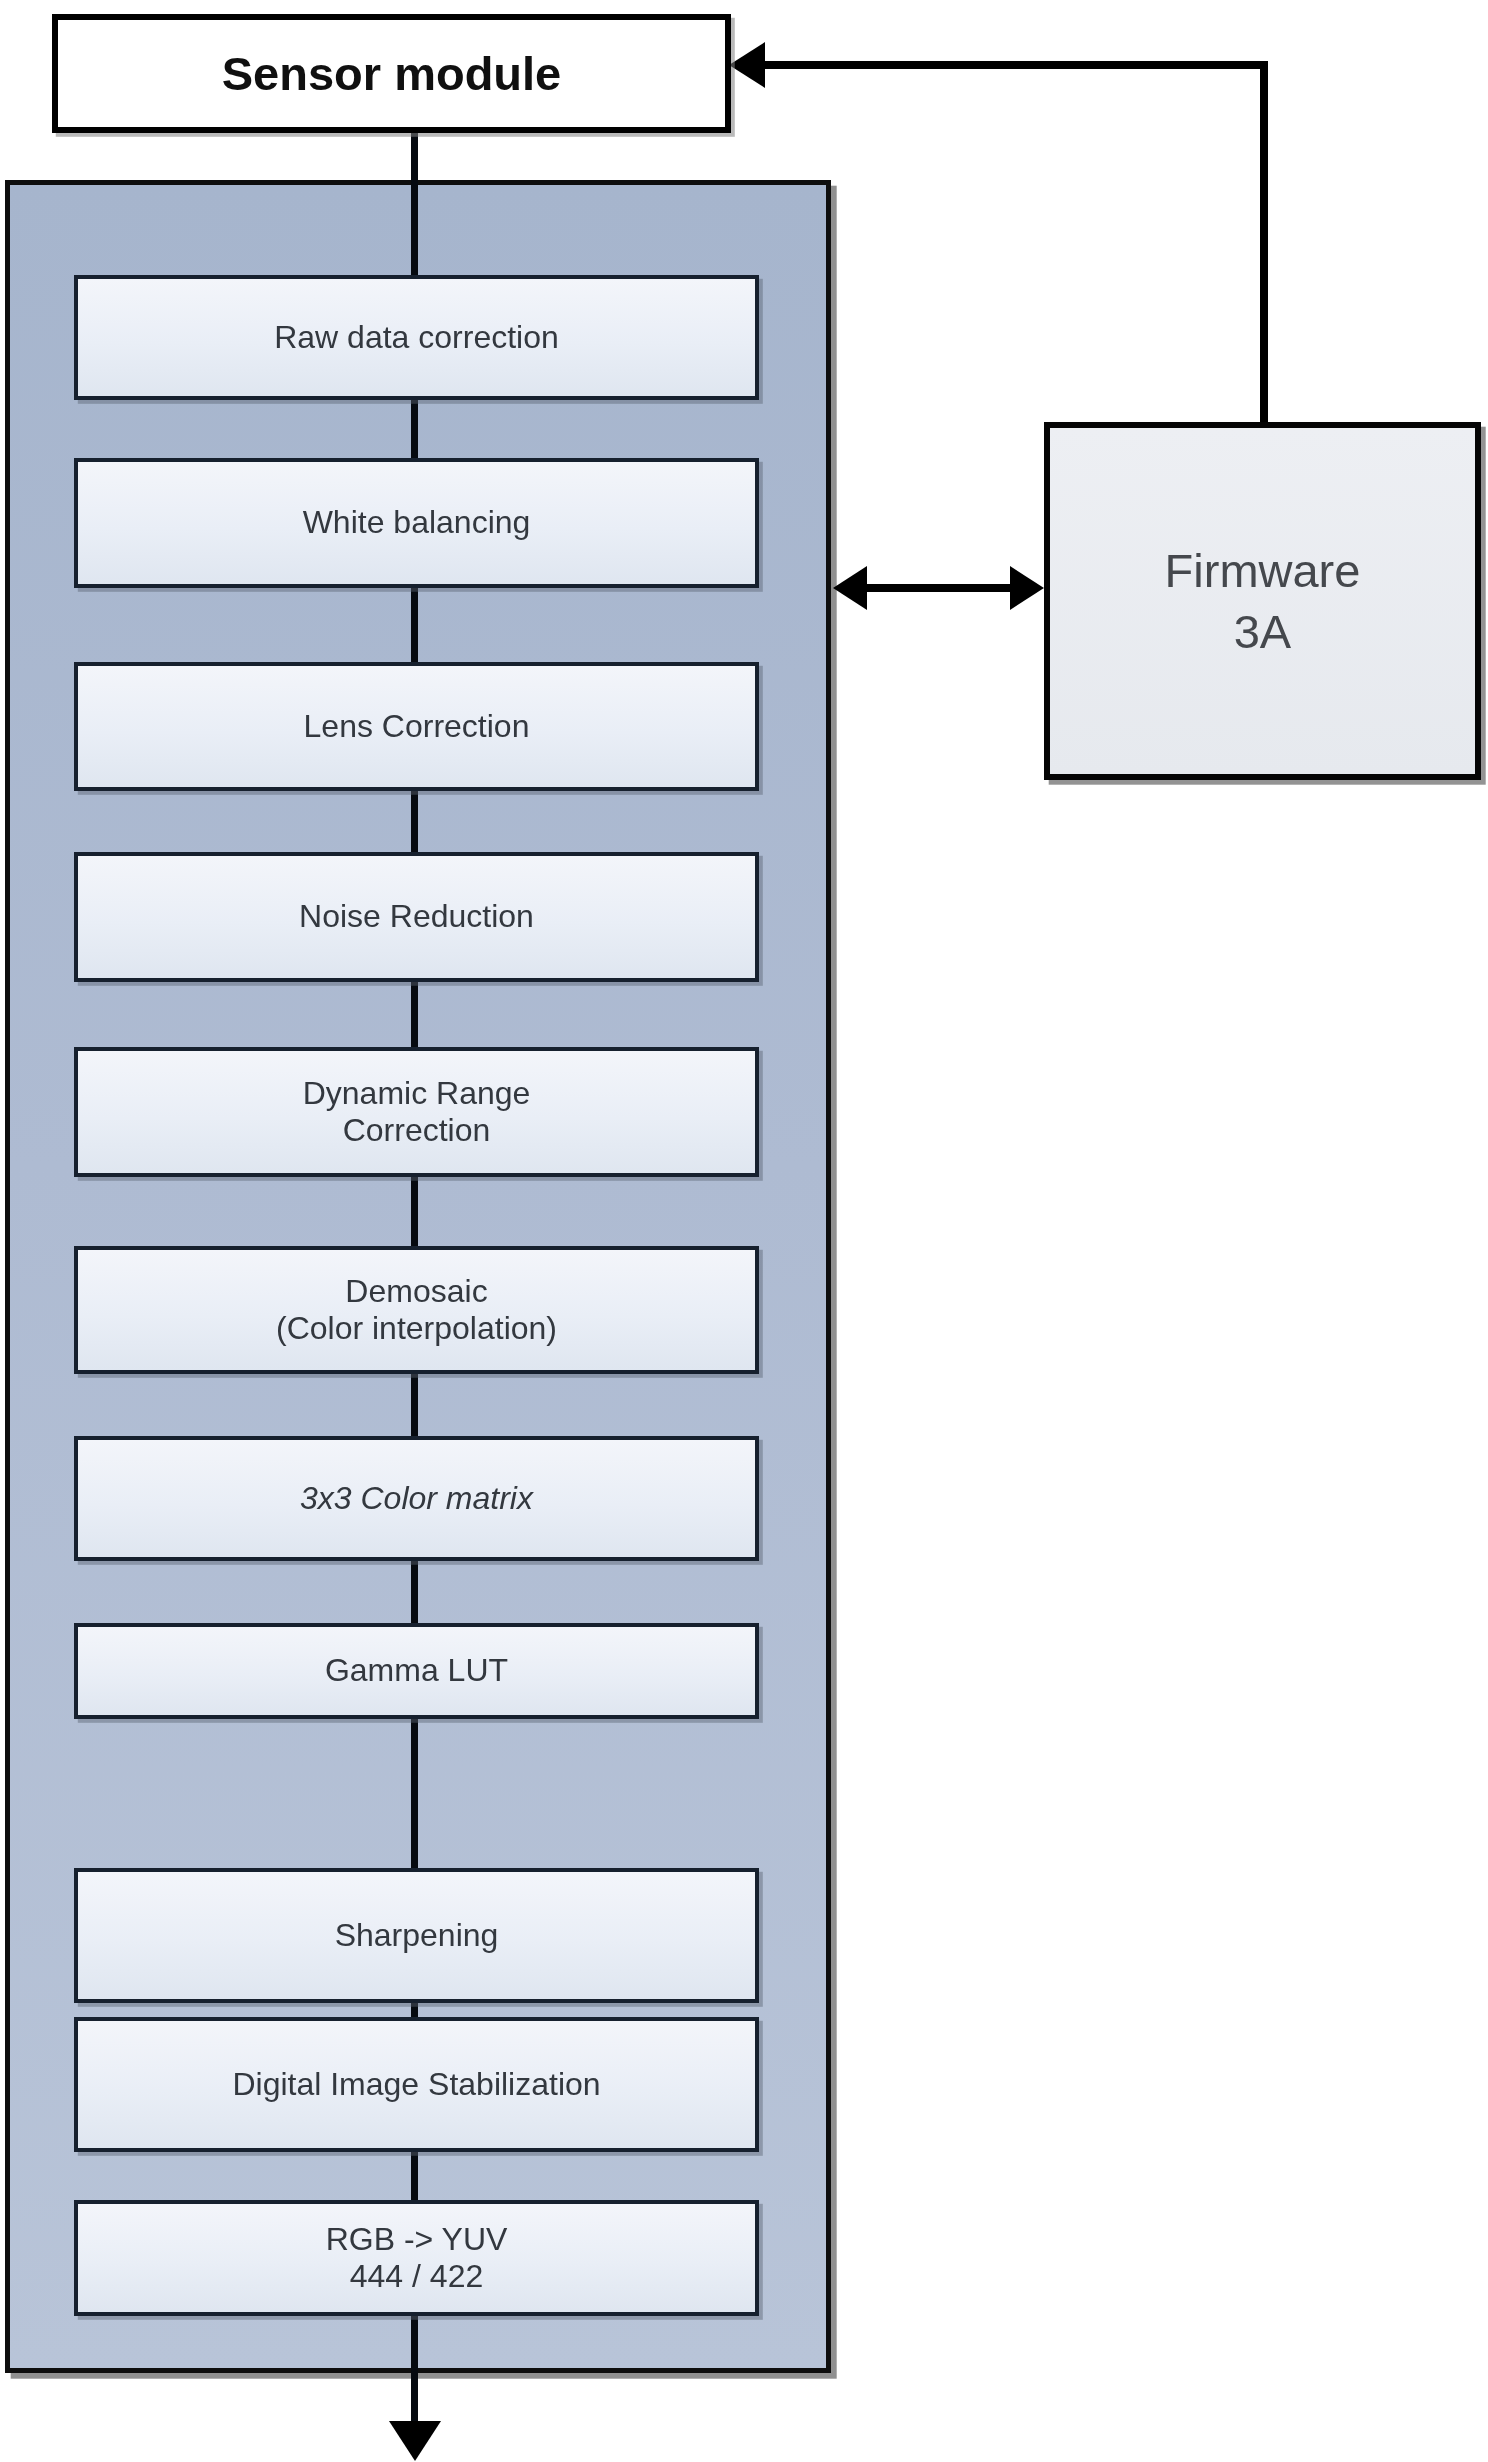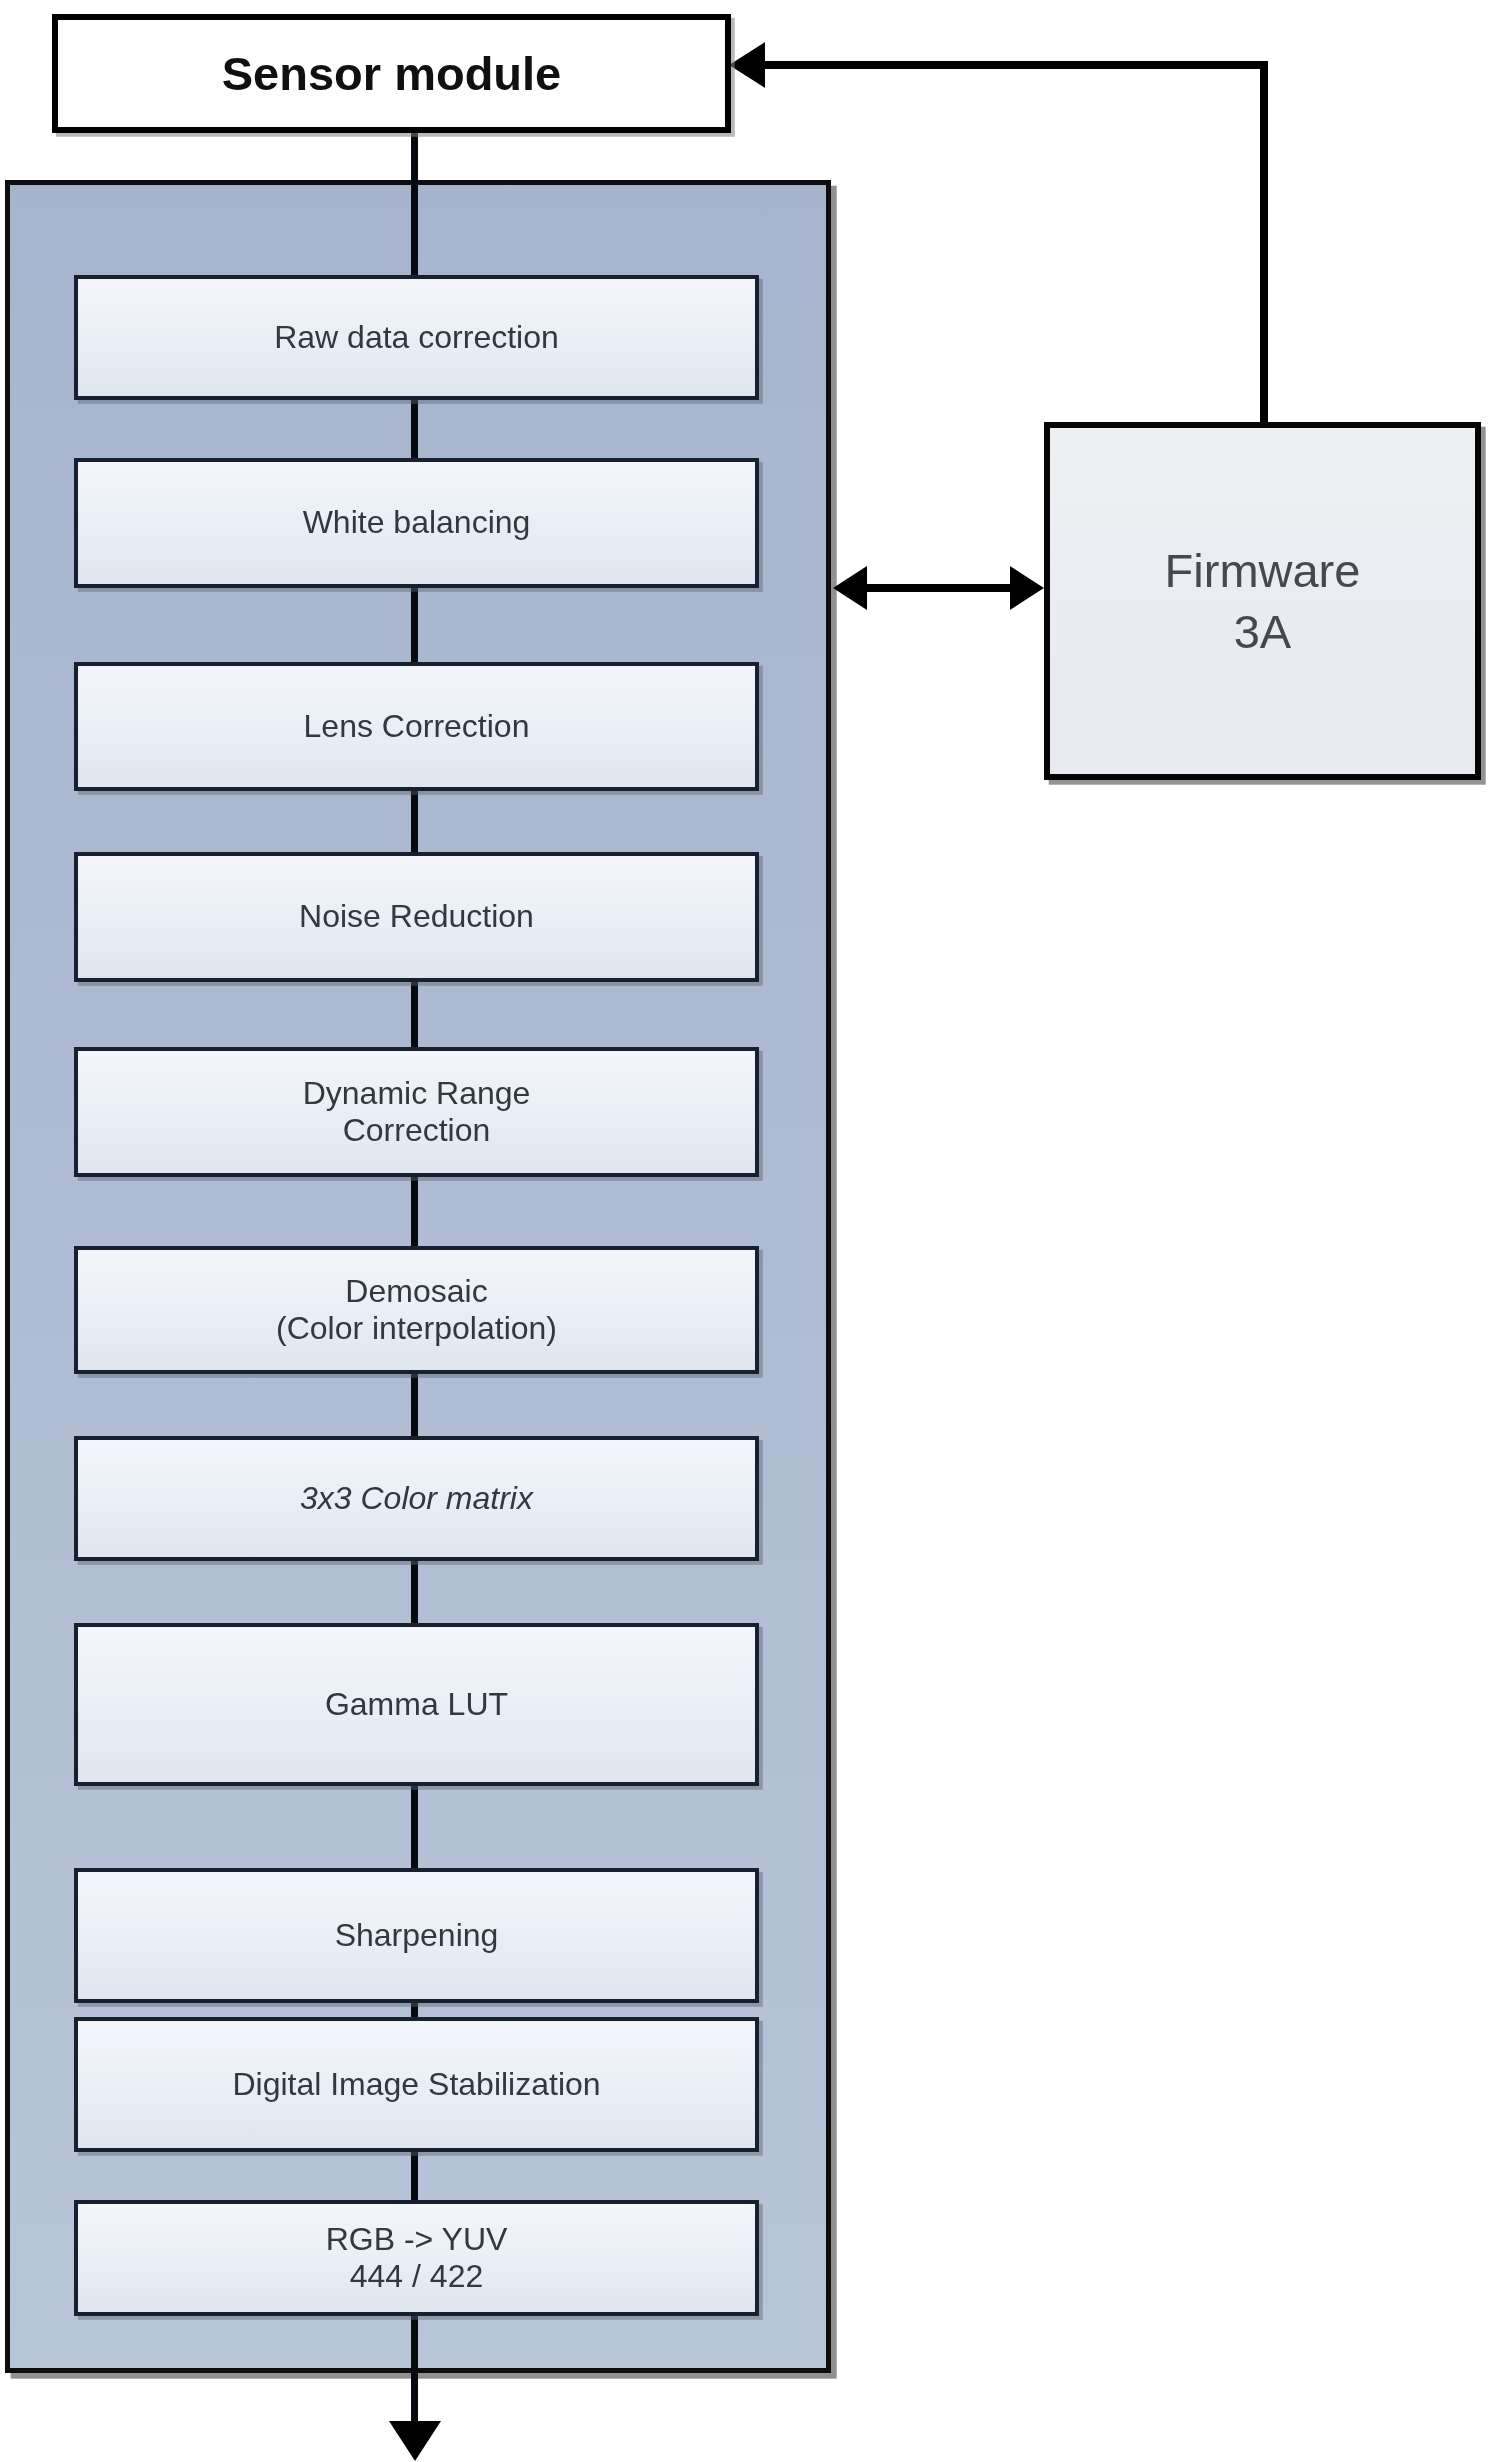--- a/index.html
+++ b/index.html
@@ -114,21 +114,21 @@
   }
 
   
   .s0  { top: 275px;  height: 125px; }
   .s1  { top: 458px;  height: 130px; }
   .s2  { top: 662px;  height: 129px; }
   .s3  { top: 852px;  height: 130px; }
   .s4  { top: 1047px; height: 130px; }
   .s5  { top: 1246px; height: 128px; }
   .s6  { top: 1436px; height: 125px; font-style: italic; }
-  .s7  { top: 1623px; height: 163px; }
+  .s7  { top: 1623px; height: 96px; }
   .s8  { top: 1868px; height: 135px; }
   .s9  { top: 2017px; height: 135px; }
   .s10 { top: 2200px; height: 116px; }
 </style>
 </head>
 <body>
 
 <div class="canvas">
 
   <div class="pipeline-container"></div>

